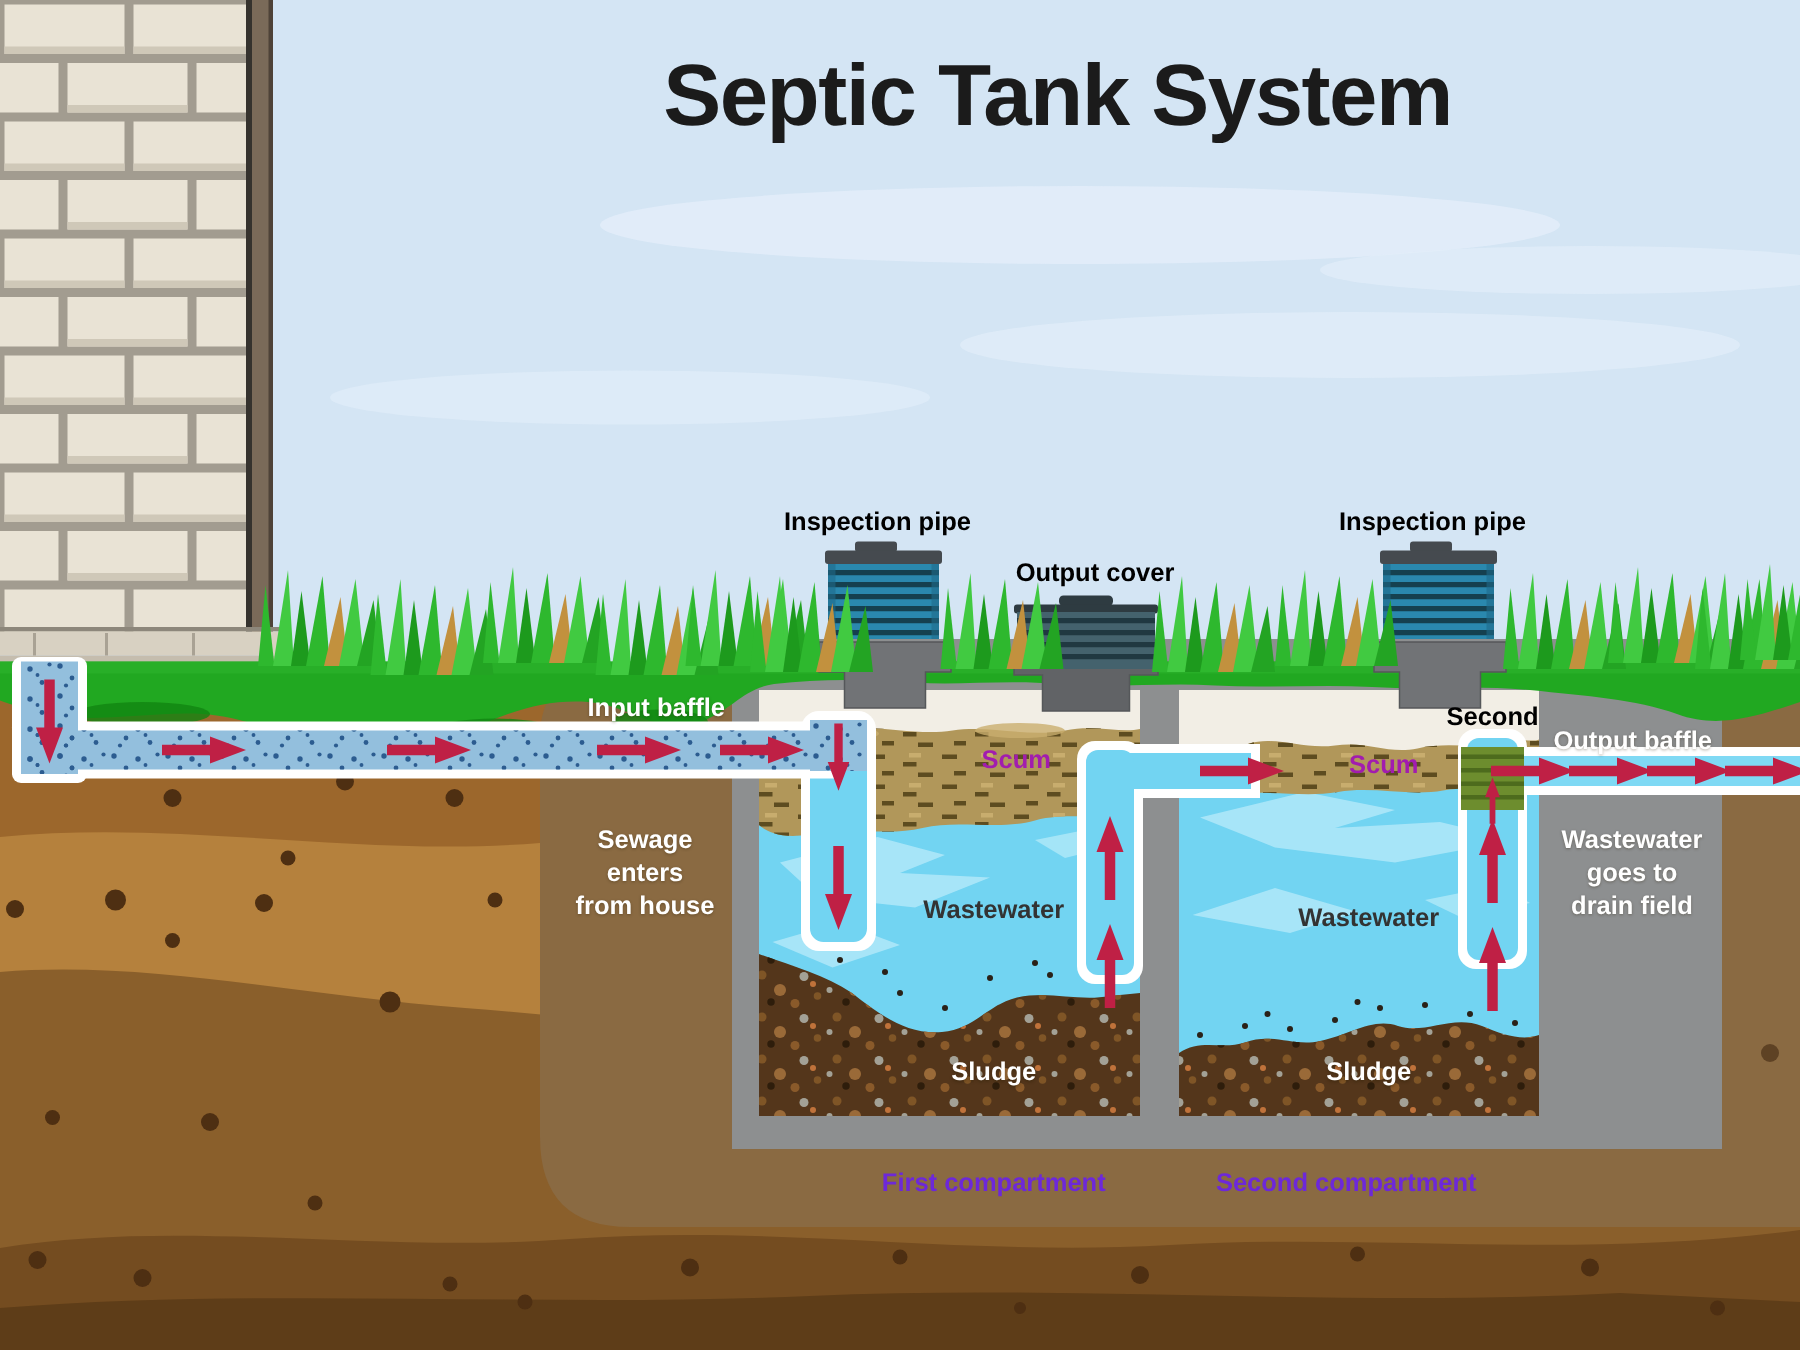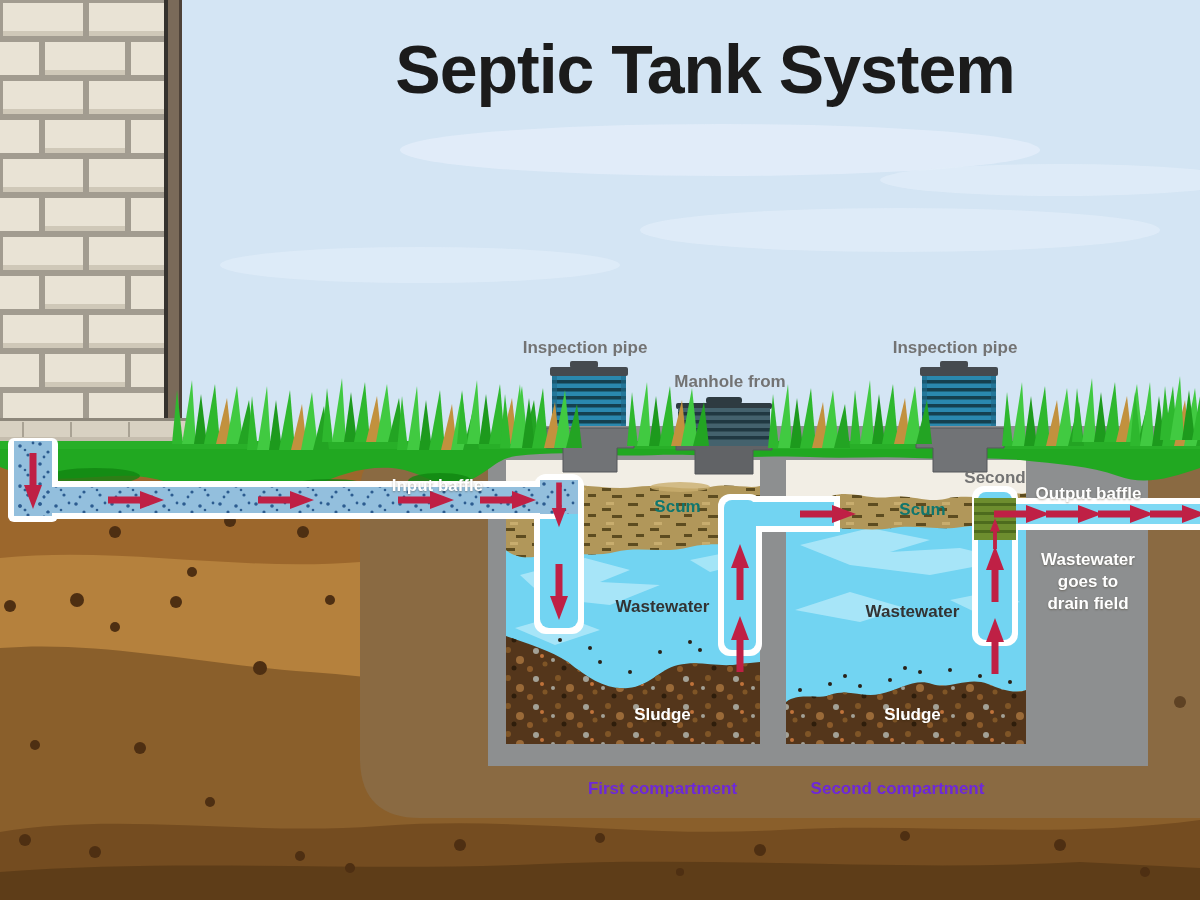--- a/index.html
+++ b/index.html
@@ -1,27 +1,27 @@
 <!DOCTYPE html>
 <html><head>
 <meta charset="utf-8">
 <style>
   html,body{margin:0;padding:0;background:#222;}
   #stage{position:relative;width:1200px;height:900px;overflow:hidden;background:#d4e5f4;
          font-family:"Liberation Sans",sans-serif;}
   #scene{position:absolute;left:0;top:0;}
   .lbl{position:absolute;font-weight:700;font-size:17px;text-align:center;line-height:1.3;}
-  .dark{color:#737373;}
+  .dark{color:#000000;}
   .light{color:#ffffff;text-shadow:0 1px 2px rgba(40,30,0,.35);}
   .multiline{white-space:pre-line;}
-  .scumtxt{color:#0f766e;}
+  .scumtxt{color:#a21caf;}
   .wwtxt{color:#333333;}
   .comp{color:#6d28d9;}
   #title{position:absolute;left:350px;top:30px;width:710px;text-align:center;
-         font-size:68px;font-weight:600;letter-spacing:-1px;color:#1b1b1b;}
+         font-size:58px;font-weight:600;letter-spacing:-1px;color:#1b1b1b;}
 </style>
 </head>
 <body>
 
 <div id="stage">
 <svg id="scene" width="1200" height="900" viewBox="0 0 1200 900">
   <defs>
     <pattern id="brickPat" width="172" height="78" patternUnits="userSpaceOnUse">
       <rect width="172" height="78" fill="#a29c90"></rect>
       <rect x="3" y="3" width="80" height="33" fill="#e9e3d5"></rect>
@@ -323,35 +323,38 @@
     <use href="#arrowR" transform="translate(1036,514)"></use>
     <use href="#arrowR" transform="translate(1088,514)"></use>
     <use href="#arrowR" transform="translate(1140,514)"></use>
     <use href="#arrowR" transform="translate(1192,514)"></use>
   </g>
 </svg>
 
 <div id="title">Septic Tank System</div>
 
 <div class="lbl dark" style="left:500px;top:337px;width:170px;">Inspection pipe</div>
-<div class="lbl dark" style="left:645px;top:371px;width:170px;">Manhole from</div>
+<div class="lbl dark" style="left:645px;top:371px;width:170px;">Output cover</div>
 <div class="lbl dark" style="left:870px;top:337px;width:170px;">Inspection pipe</div>
 
-<div class="lbl light" style="left:360px;top:475px;width:155px;">Input baffle</div>
+<div class="lbl light" style="left:360px;top:461px;width:155px;">Input baffle</div>
 <div class="lbl dark" style="left:955px;top:467px;width:80px;">Second</div>
 <div class="lbl light" style="left:1016px;top:483px;width:145px;text-align:center;">Output baffle</div>
 
 <div class="lbl scumtxt" style="left:630px;top:496px;width:95px;">Scum</div>
 <div class="lbl scumtxt" style="left:875px;top:499px;width:95px;">Scum</div>
 
 <div class="lbl wwtxt" style="left:600px;top:596px;width:125px;">Wastewater</div>
 <div class="lbl wwtxt" style="left:850px;top:601px;width:125px;">Wastewater</div>
 
 <div class="lbl light" style="left:610px;top:704px;width:105px;">Sludge</div>
 <div class="lbl light" style="left:860px;top:704px;width:105px;">Sludge</div>
 
+<div class="lbl light multiline" style="left:355px;top:549px;width:150px;">Sewage
+enters
+from house</div>
 <div class="lbl light multiline" style="left:1013px;top:549px;width:150px;">Wastewater
 goes to
 drain field</div>
 
 <div class="lbl comp" style="left:570px;top:778px;width:185px;">First compartment</div>
 <div class="lbl comp" style="left:800px;top:778px;width:195px;">Second compartment</div>
 </div>
 
 </body></html>

